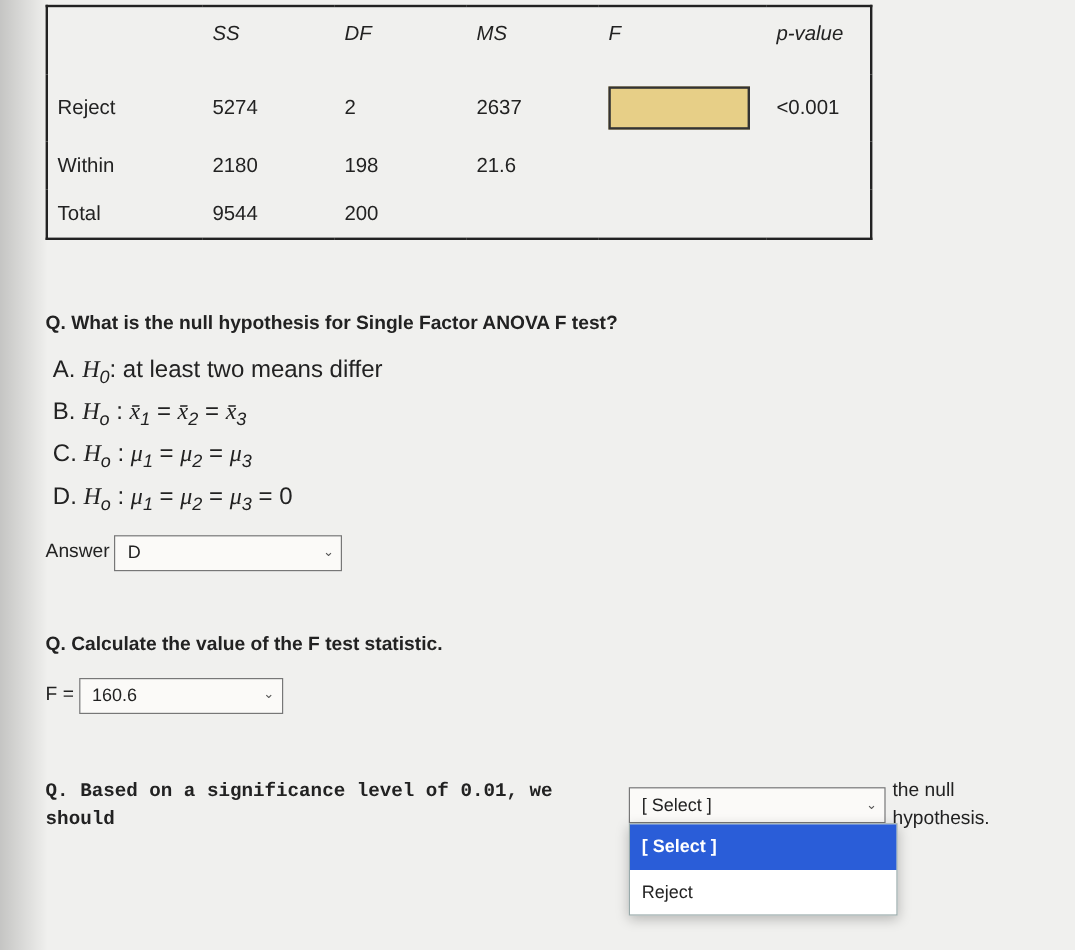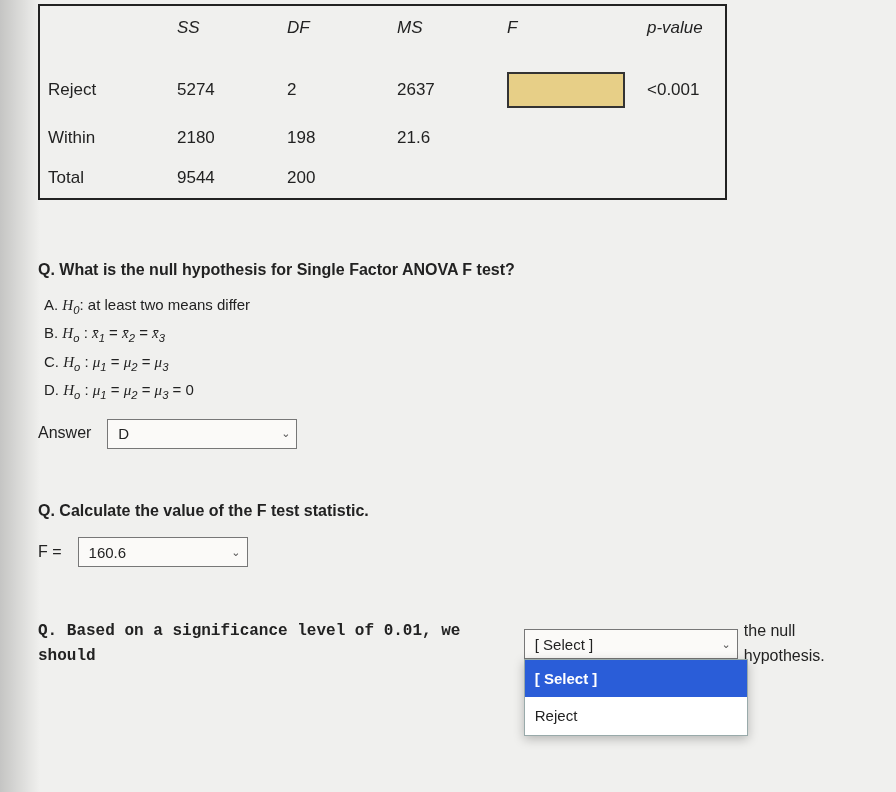--- a/index.html
+++ b/index.html
@@ -57,29 +57,29 @@
   .section {
     margin-top: 58px;
     font-size: 16px;
     line-height: 1.55;
   }
   .section .q {
     font-weight: 600;
     margin-bottom: 10px;
   }
   .options { margin-left: 6px; }
-  .options .opt { margin: 2px 0; font-size: 15px; }
+  .options .opt { margin: 2px 0; font-size: 20px; }
   .math { font-family: "Times New Roman", serif; font-style: italic; }
   .sub { font-style: italic; font-size: 0.75em; vertical-align: sub; }
   .eq { font-style: normal; }
   .answer-row {
     margin-top: 14px;
     display: flex;
     align-items: center;
-    gap: 16px;
+    gap: 4px;
     font-size: 16px;
   }
   .select {
     display: inline-flex;
     align-items: center;
     justify-content: space-between;
     border: 1px solid #777;
     background: #fbfaf8;
     padding: 4px 6px 4px 10px;
     font-size: 15px;

